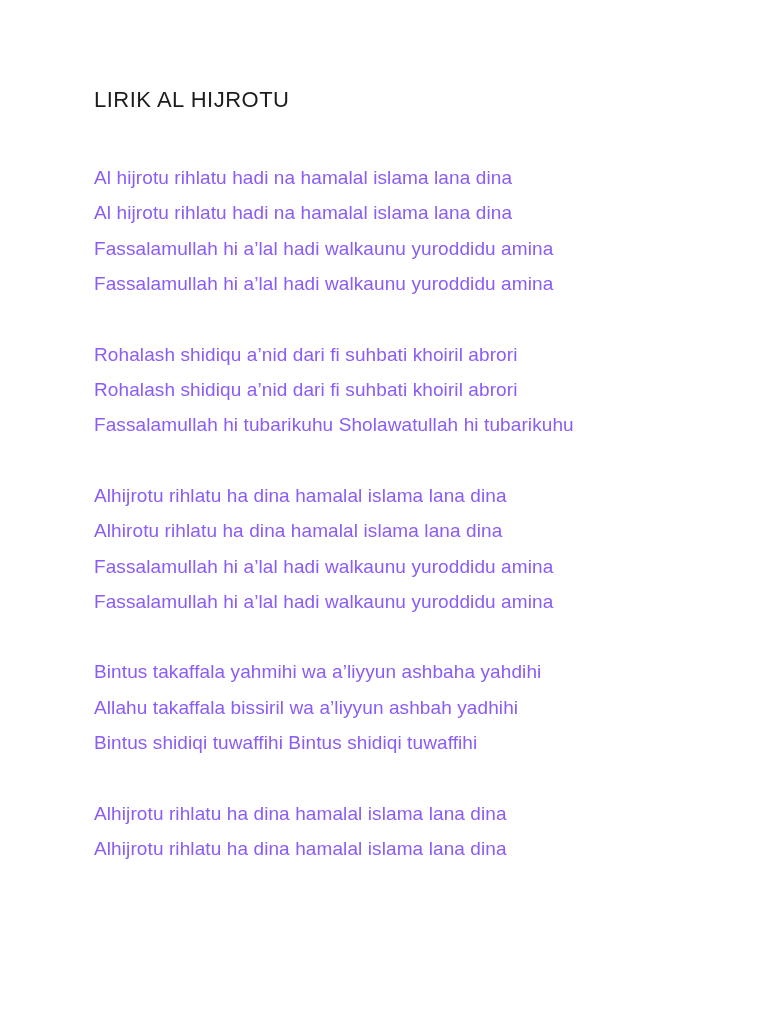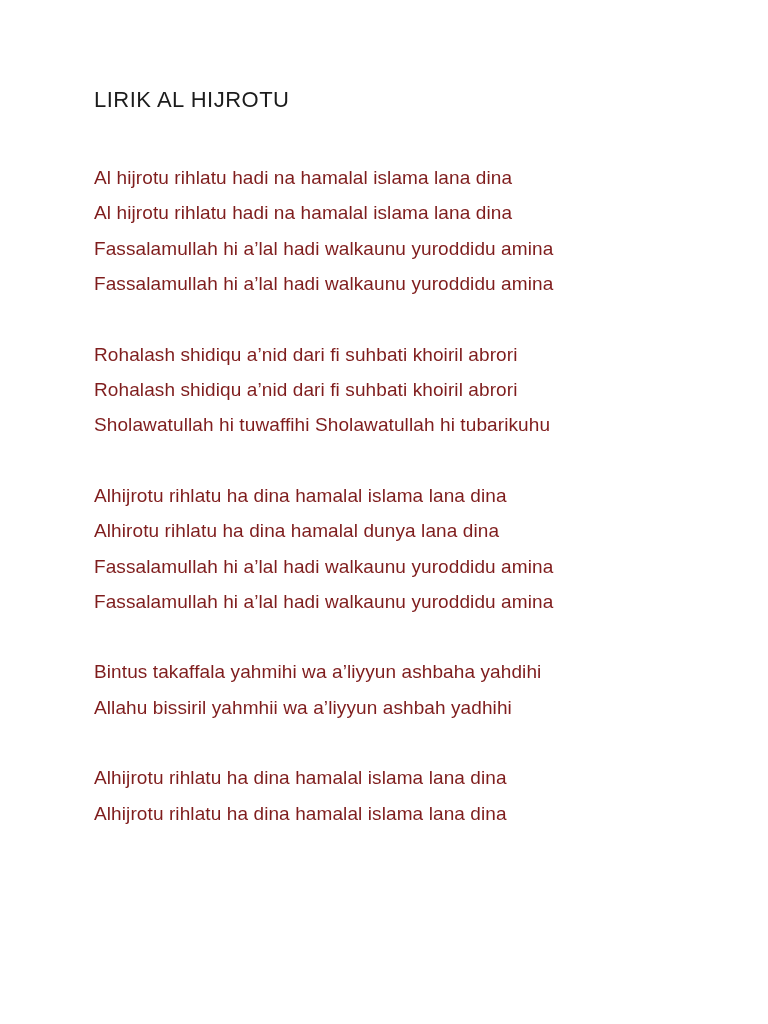--- a/index.html
+++ b/index.html
@@ -29,54 +29,55 @@
   }
   .stanza {
     margin: 0 0 35px 0;
   }
   .lyric-line {
     margin: 0;
     font-size: 19px;
     line-height: 35.4px;
     letter-spacing: 0.1px;
     white-space: nowrap;
-    color: #7f1d1d;
+    color: #8b5cf6;
   }
 </style>
 </head>
 <body>
 
 <div class="page">
   <div class="content">
 
     <h1 class="doc-title">LIRIK AL HIJROTU</h1>
 
     <div class="stanza">
       <p class="lyric-line">Al hijrotu rihlatu hadi na hamalal islama lana dina</p>
       <p class="lyric-line">Al hijrotu rihlatu hadi na hamalal islama lana dina</p>
       <p class="lyric-line">Fassalamullah hi a’lal hadi walkaunu yuroddidu amina</p>
       <p class="lyric-line">Fassalamullah hi a’lal hadi walkaunu yuroddidu amina</p>
     </div>
 
     <div class="stanza">
       <p class="lyric-line">Rohalash shidiqu a’nid dari fi suhbati khoiril abrori</p>
       <p class="lyric-line">Rohalash shidiqu a’nid dari fi suhbati khoiril abrori</p>
-      <p class="lyric-line">Sholawatullah hi tuwaffihi Sholawatullah hi tubarikuhu</p>
+      <p class="lyric-line">Fassalamullah hi tubarikuhu Sholawatullah hi tubarikuhu</p>
     </div>
 
     <div class="stanza">
       <p class="lyric-line">Alhijrotu rihlatu ha dina hamalal islama lana dina</p>
-      <p class="lyric-line">Alhirotu rihlatu ha dina hamalal dunya lana dina</p>
+      <p class="lyric-line">Alhirotu rihlatu ha dina hamalal islama lana dina</p>
       <p class="lyric-line">Fassalamullah hi a’lal hadi walkaunu yuroddidu amina</p>
       <p class="lyric-line">Fassalamullah hi a’lal hadi walkaunu yuroddidu amina</p>
     </div>
 
     <div class="stanza">
       <p class="lyric-line">Bintus takaffala yahmihi wa a’liyyun ashbaha yahdihi</p>
-      <p class="lyric-line">Allahu bissiril yahmhii wa a’liyyun ashbah yadhihi</p>
+      <p class="lyric-line">Allahu takaffala bissiril wa a’liyyun ashbah yadhihi</p>
+      <p class="lyric-line">Bintus shidiqi tuwaffihi Bintus shidiqi tuwaffihi</p>
     </div>
 
     <div class="stanza">
       <p class="lyric-line">Alhijrotu rihlatu ha dina hamalal islama lana dina</p>
       <p class="lyric-line">Alhijrotu rihlatu ha dina hamalal islama lana dina</p>
     </div>
 
   </div>
 </div>
 

